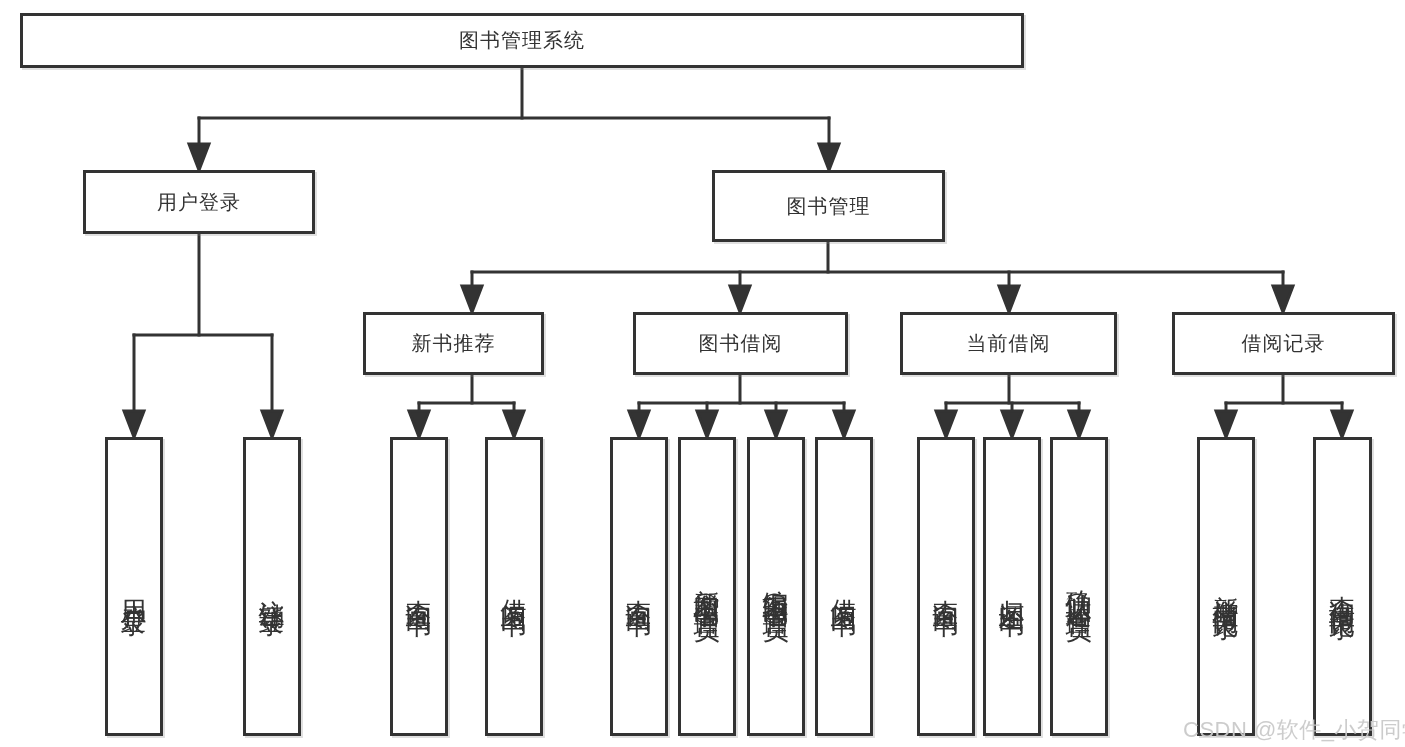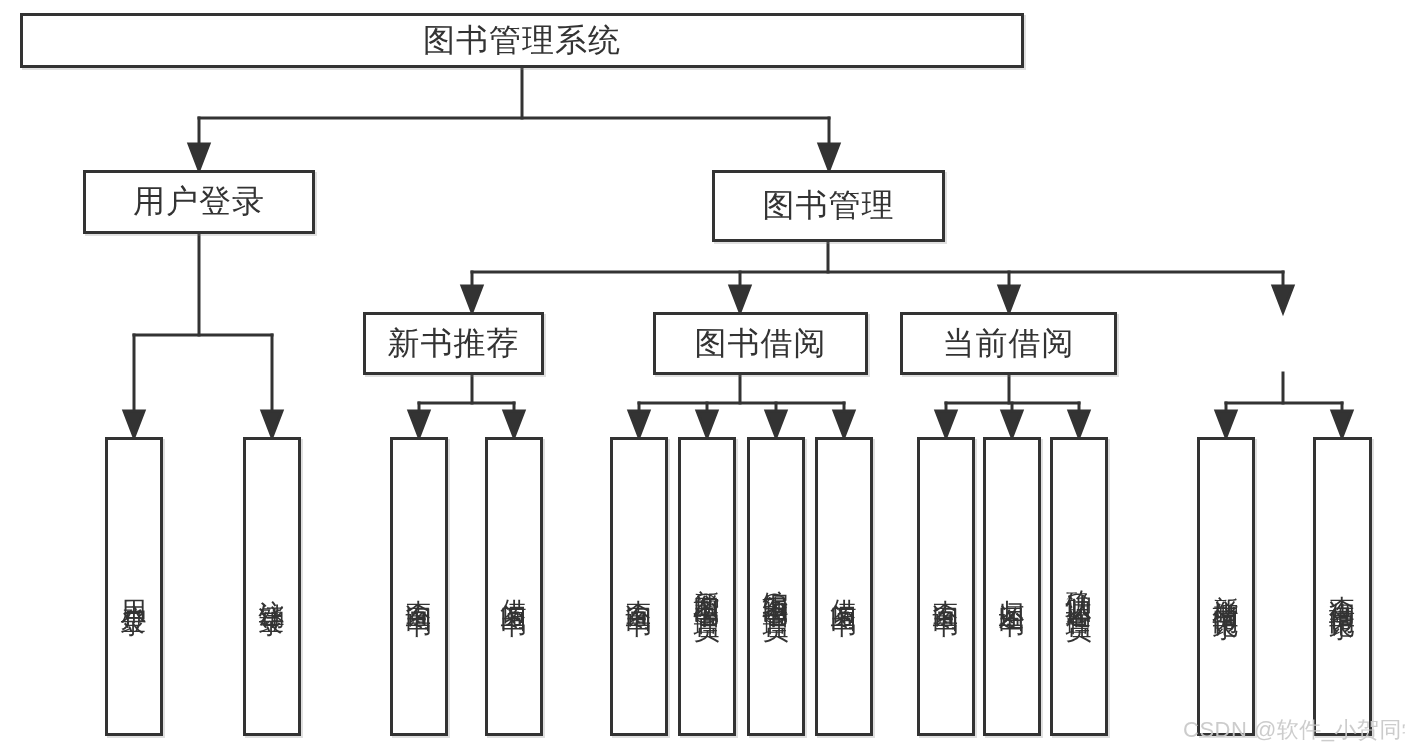--- a/index.html
+++ b/index.html
@@ -18,21 +18,21 @@
     background: #ffffff;
     border: 3px solid #333333;
     box-shadow: 2px 2px 0 rgba(130,130,130,0.25);
     display: flex;
     align-items: center;
     justify-content: center;
     color: #333333;
     z-index: 2;
   }
   .box.h .lbl {
-    font-size: 32px;
+    font-size: 20px;
     letter-spacing: 1px;
     white-space: nowrap;
   }
   .box.v .lbl {
     writing-mode: vertical-rl;
     text-orientation: mixed;
     font-size: 26px;
     letter-spacing: 4px;
     line-height: 1;
   }
@@ -137,26 +137,29 @@
   <div class="box h" style="left:83px; top:170px; width:232px; height:64px;">
     <span class="lbl">用户登录</span>
   </div>
   <div class="box h" style="left:712px; top:170px; width:233px; height:72px;">
     <span class="lbl">图书管理</span>
   </div>
 
   <div class="box h" style="left:363px; top:312px; width:181px; height:63px;">
     <span class="lbl">新书推荐</span>
   </div>
-  <div class="box h" style="left:633px; top:312px; width:215px; height:63px;margin-left:20px;">
+  <div class="box h" style="left:633px; top:312px; width:215px; height:63px;">
     <span class="lbl">图书借阅</span>
   </div>
   <div class="box h" style="left:900px; top:312px; width:217px; height:63px;font-family:Liberation Mono, monospace;">
     <span class="lbl">当前借阅</span>
   </div>
+  <div class="box h" style="left:1172px; top:312px; width:223px; height:63px;">
+    <span class="lbl">借阅记录</span>
+  </div>
 
   <div class="box v" style="left:105px; top:437px; width:58px; height:299px;">
     <span class="lbl">用户登录</span>
   </div>
   <div class="box v" style="left:243px; top:437px; width:58px; height:299px;">
     <span class="lbl">注销登录</span>
   </div>
 
   <div class="box v" style="left:390px; top:437px; width:58px; height:299px;">
     <span class="lbl">查询图书</span>

